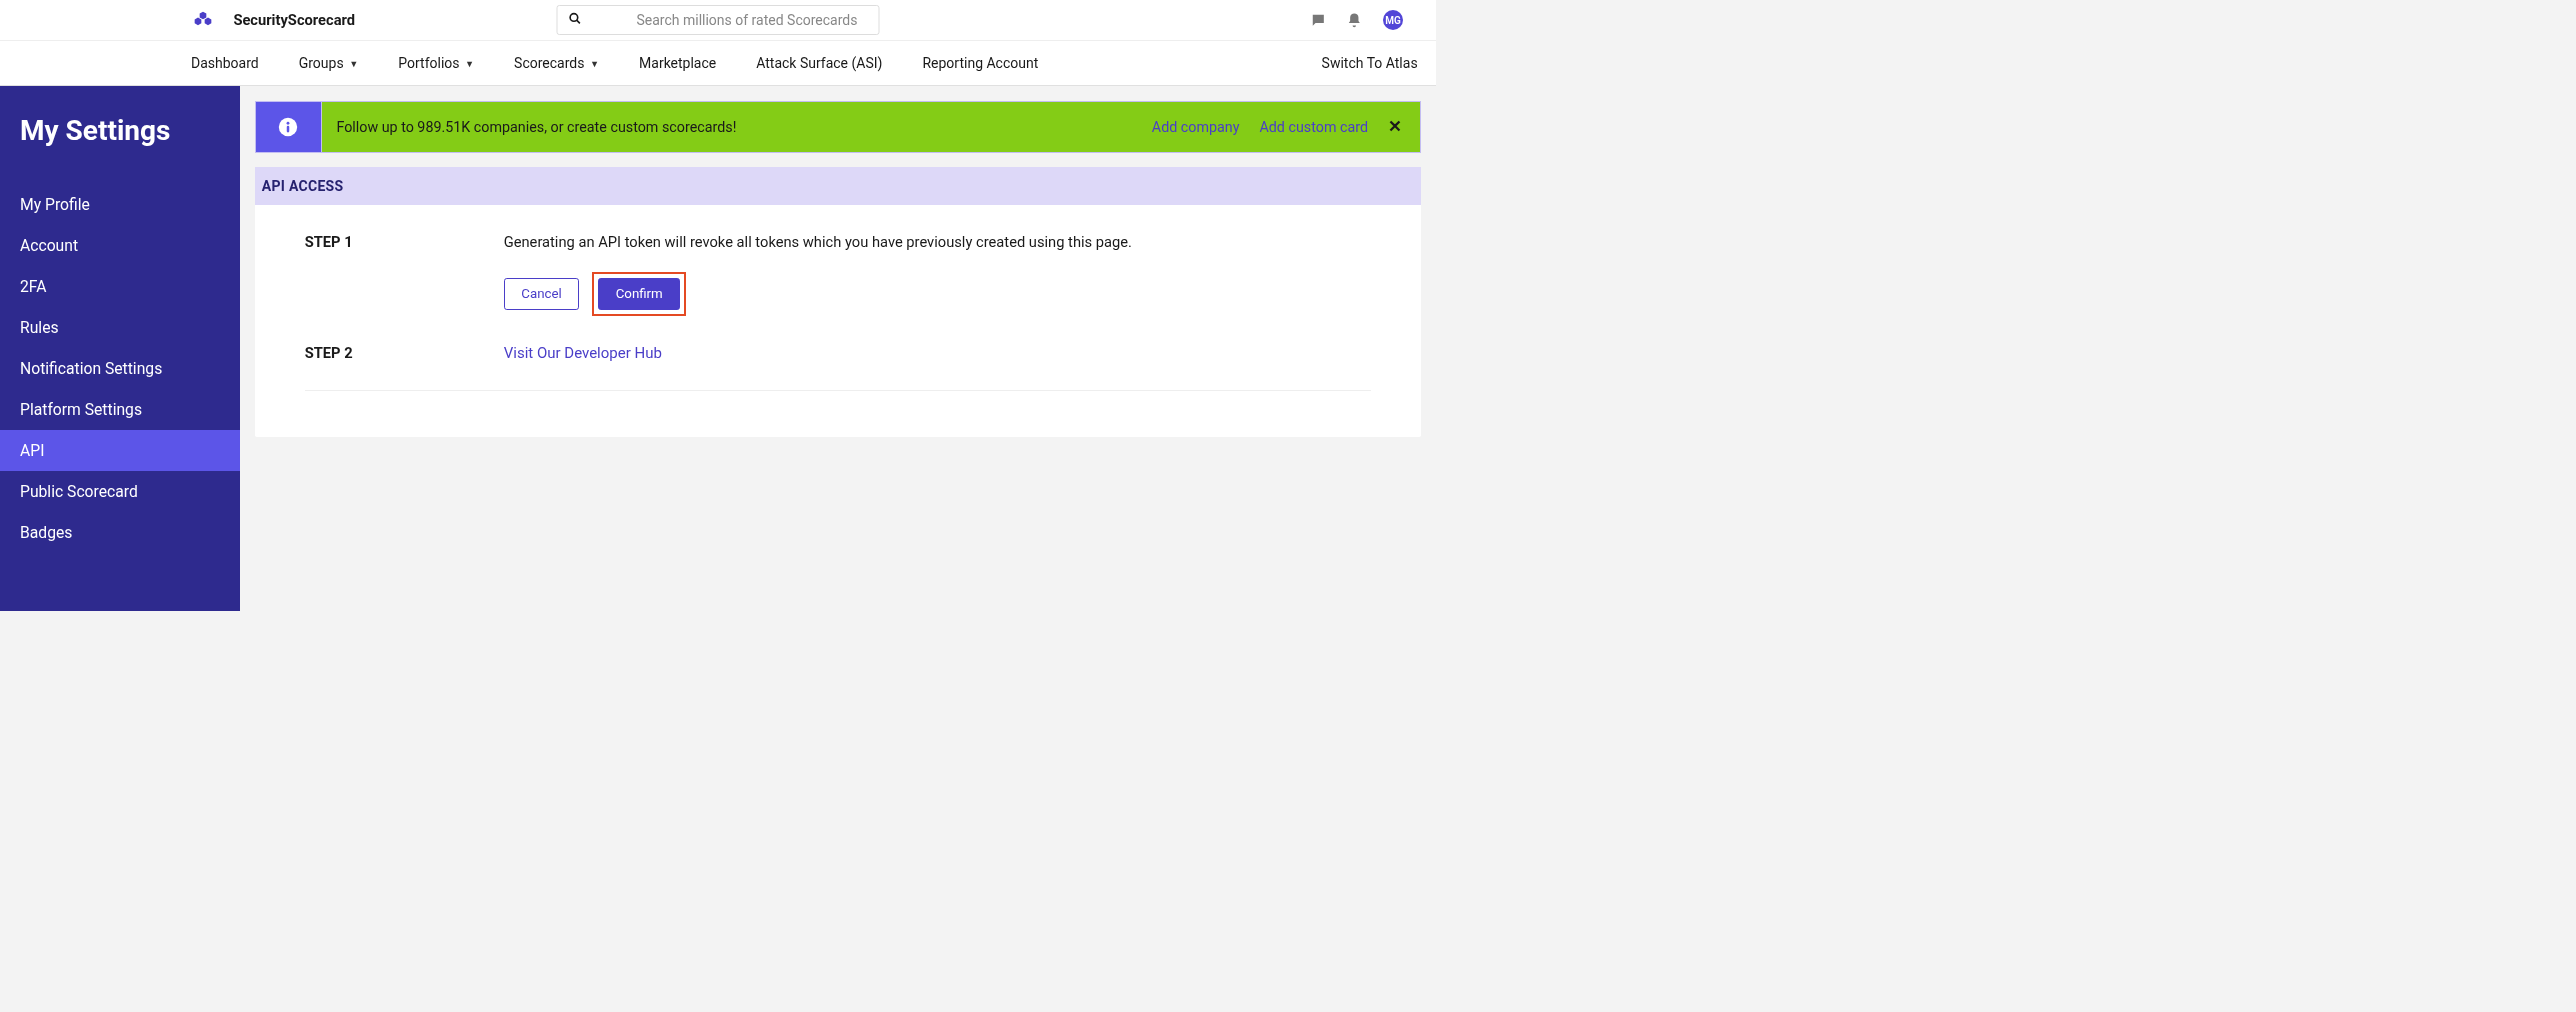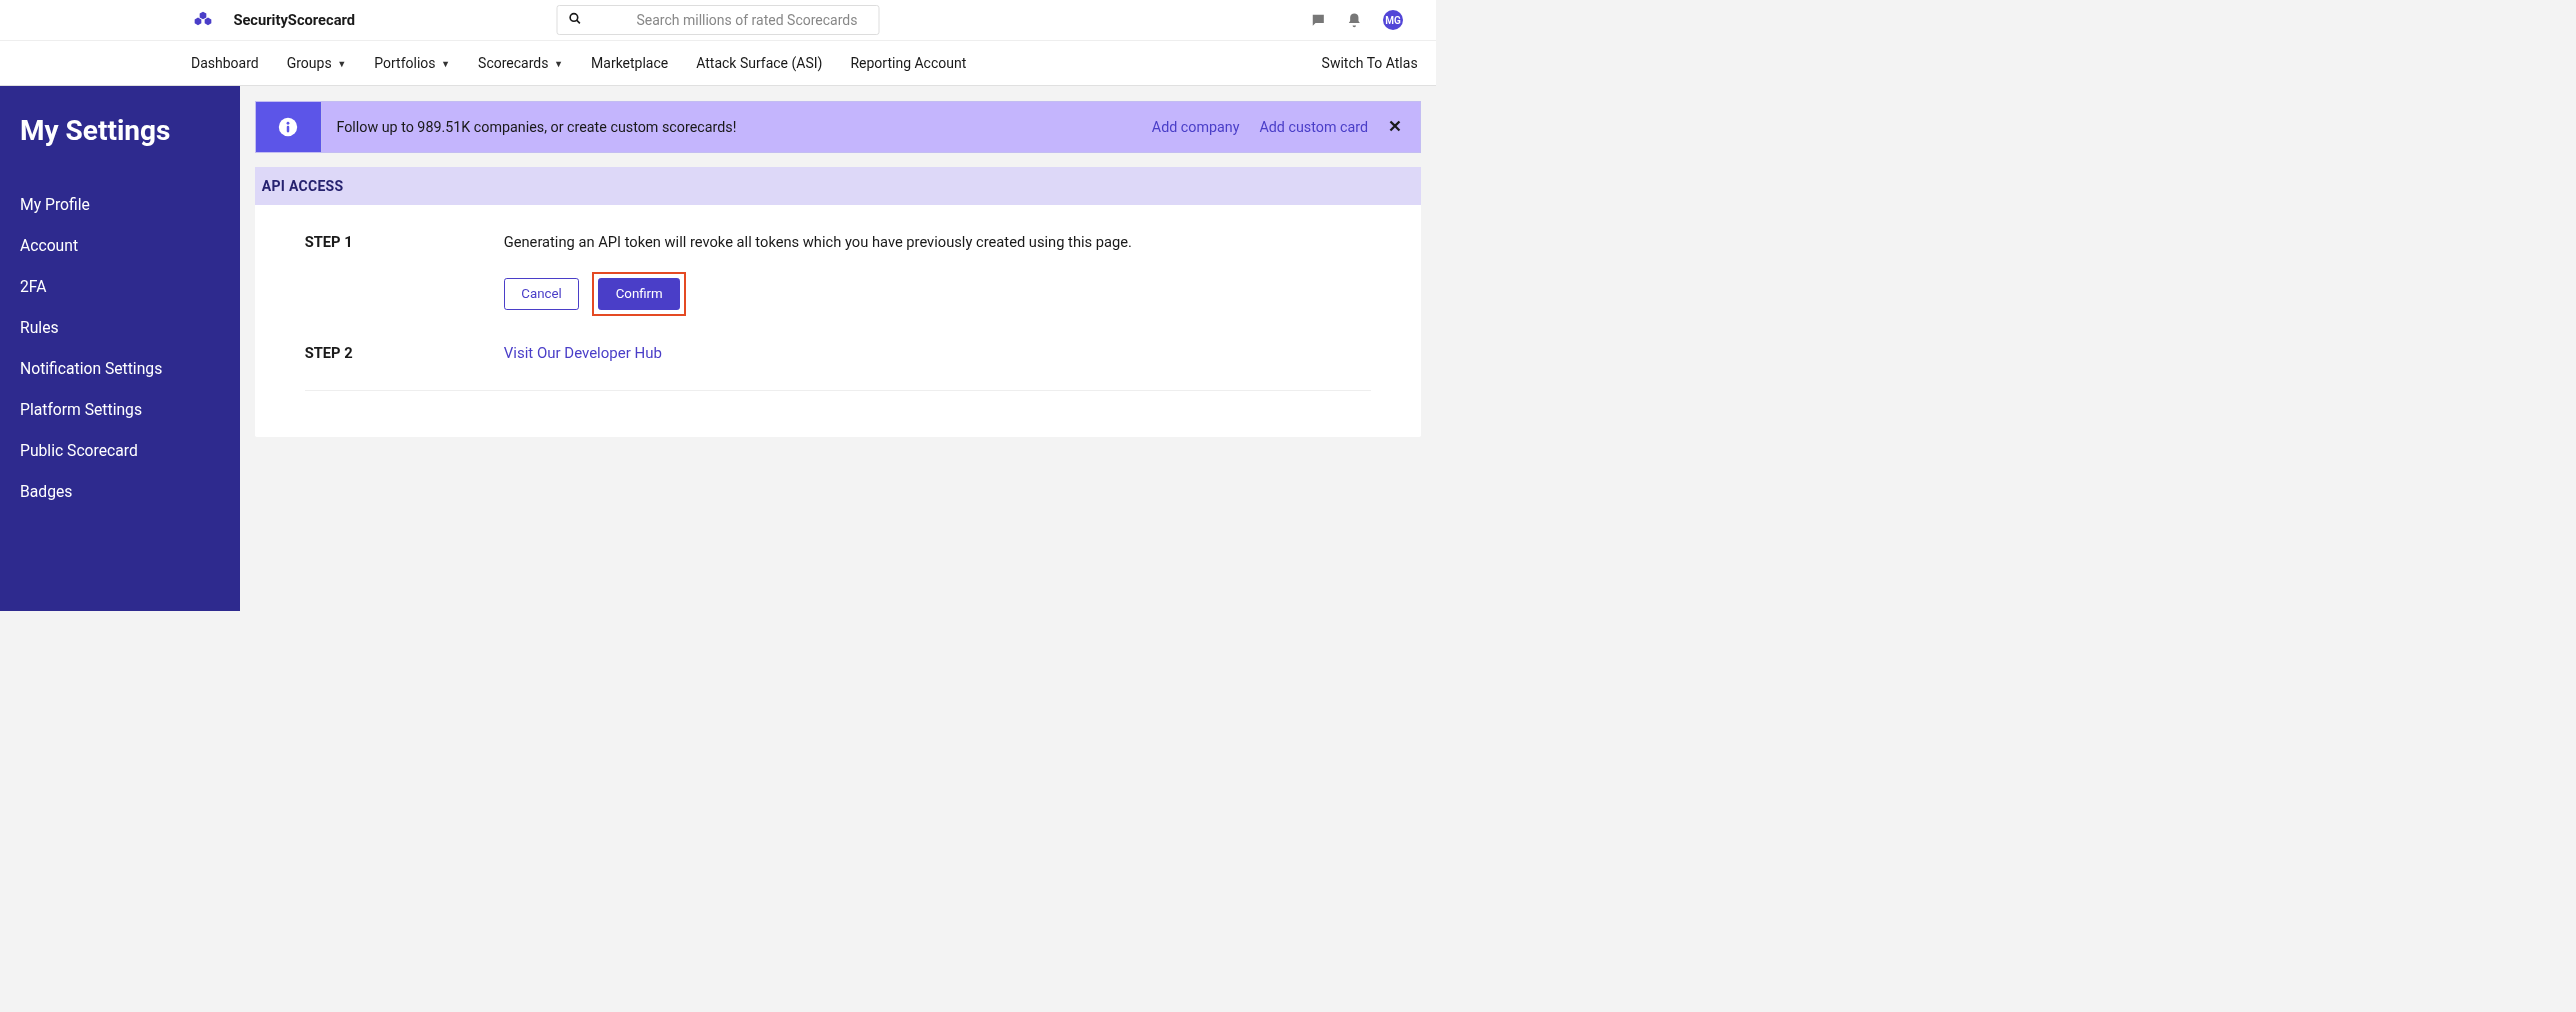--- a/index.html
+++ b/index.html
@@ -9,31 +9,31 @@
 .logo-mark{width:20px;height:20px;position:relative}
 .logo-mark svg{width:100%;height:100%}
 .search-wrap{position:absolute;left:50%;transform:translateX(-50%);width:323px}
 .search-box{display:flex;align-items:center;border:0.9px solid #ddd;border-radius:2.8px;height:29.5px;padding:0 11px;background:#fff}
 .search-box .sicon{font-size:13px;color:#333;margin-right:55px}
 .search-box input{border:none;outline:none;flex:1;font-size:14px;color:#777}
 .search-box input::placeholder{color:#888}
 .topright{position:absolute;right:33px;display:flex;align-items:center;gap:20px}
 .ticon{width:16.6px;height:16.6px;color:#777;cursor:pointer}
 .avatar{width:20px;height:20px;border-radius:50%;background:#5246d7;color:#fff;font-size:10px;font-weight:600;display:flex;align-items:center;justify-content:center;cursor:pointer}
-.nav-bar{background:#fff;border-top:0.9px solid #eee;border-bottom:0.9px solid #e0e0e0;height:46px;display:flex;align-items:center;padding-left:191px;padding-right:18.4px;gap:28px}
+.nav-bar{background:#fff;border-top:0.9px solid #eee;border-bottom:0.9px solid #e0e0e0;height:46px;display:flex;align-items:center;padding-left:191px;padding-right:18.4px;gap:40px}
 .nav-item{font-size:14px;color:#1a1a1a;display:flex;align-items:center;gap:5.5px;cursor:pointer}
 .nav-item .chev{font-size:9.2px;color:#333}
 .nav-spacer{flex:1}
 .layout{display:flex}
 .sidebar{width:240px;background:#2e2a8e;min-height:525px;color:#fff;padding-top:28px}
 .sidebar h1{font-size:28px;font-weight:700;padding:0 20px;margin-bottom:37px}
 .sidebar .mitem{padding:11px 20px;font-size:15.7px;cursor:pointer}
 .sidebar .mitem.active{background:#5c55e8}
 .main{flex:1;padding:14.7px}
-.banner{display:flex;align-items:center;border:0.9px solid #c3bdf2;background:#c4b5fd;height:52px;position:relative}
+.banner{display:flex;align-items:center;border:0.9px solid #c3bdf2;background:#84cc16;height:52px;position:relative}
 .banner .bicon{width:66px;height:100%;background:#5c55e8;display:flex;align-items:center;justify-content:center;border-right:0.9px solid #c3bdf2}
 .banner .btext{padding-left:14.7px;font-size:14.3px;color:#1a1a1a;flex:1}
 .banner .blinks{display:flex;align-items:center;gap:20px;padding-right:18.4px}
 .banner a{color:#4a3ec8;font-size:14.3px;text-decoration:none;cursor:pointer}
 .banner .bclose{font-size:16.6px;font-weight:700;color:#1a1a1a;cursor:pointer}
 .card{background:#fff;margin-top:14.7px;border-radius:1.8px}
 .card-head{background:#ddd8f8;padding:11px 7px;font-size:14px;font-weight:700;color:#26226f;letter-spacing:0.3px}
 .card-body{padding:28px 50px 46px 50px}
 .step-row{display:flex;margin-bottom:28px}
 .step-label{width:199px;font-size:14.7px;font-weight:700;color:#1a1a1a}
@@ -118,20 +118,21 @@
 <div class="layout">
   <aside class="sidebar">
     <h1>My Settings</h1>
     <div id="sidebar-items">
         <div class="mitem">My Profile</div>
         <div class="mitem">Account</div>
         <div class="mitem">2FA</div>
         <div class="mitem">Rules</div>
         <div class="mitem">Notification Settings</div>
         <div class="mitem">Platform Settings</div>
+        <div class="mitem active">API</div>
         <div class="mitem">Public Scorecard</div>
         <div class="mitem">Badges</div>
       </div>
   </aside>
 
   <main class="main">
     <div class="banner">
       <div class="bicon">
         <svg width="20" height="20" viewBox="0 0 24 24" fill="#fff">
             <circle cx="12" cy="12" r="11" fill="#fff"></circle>

